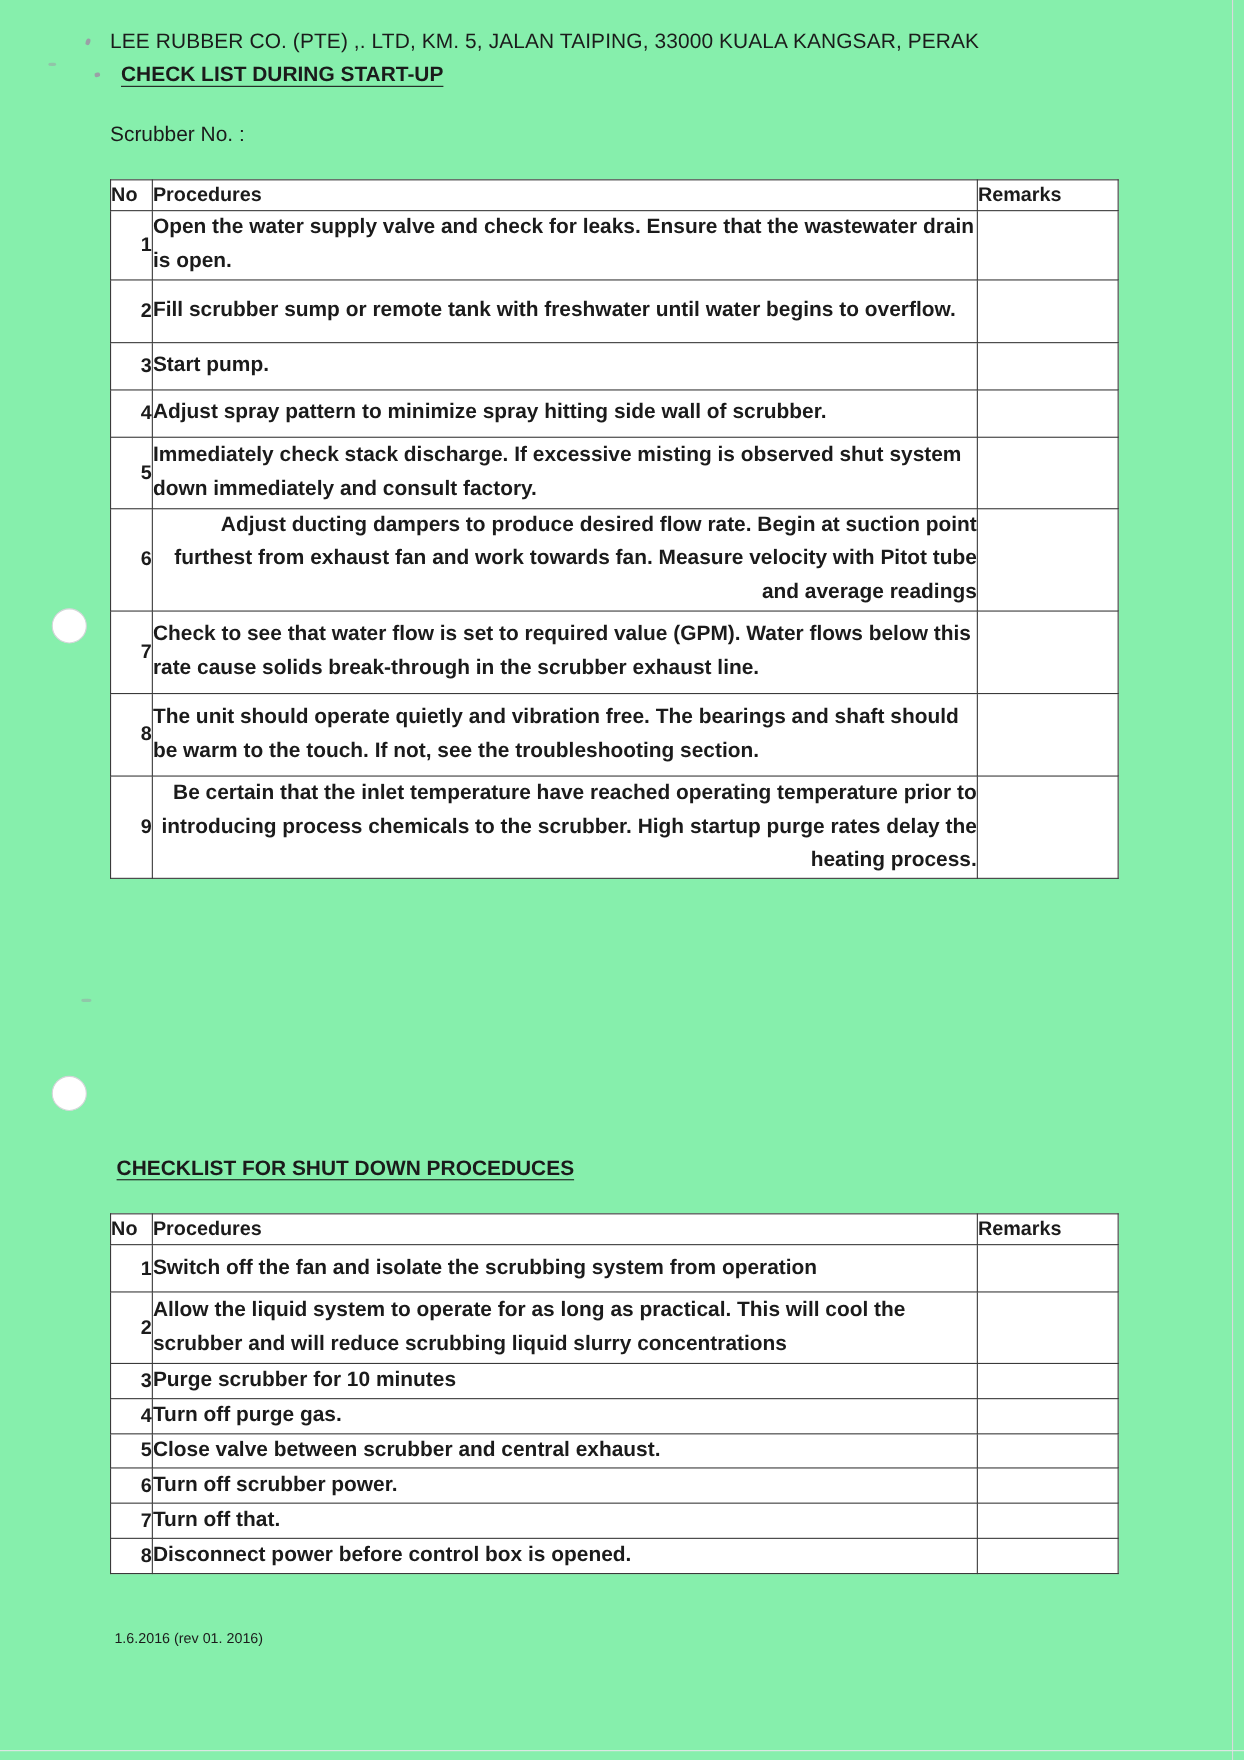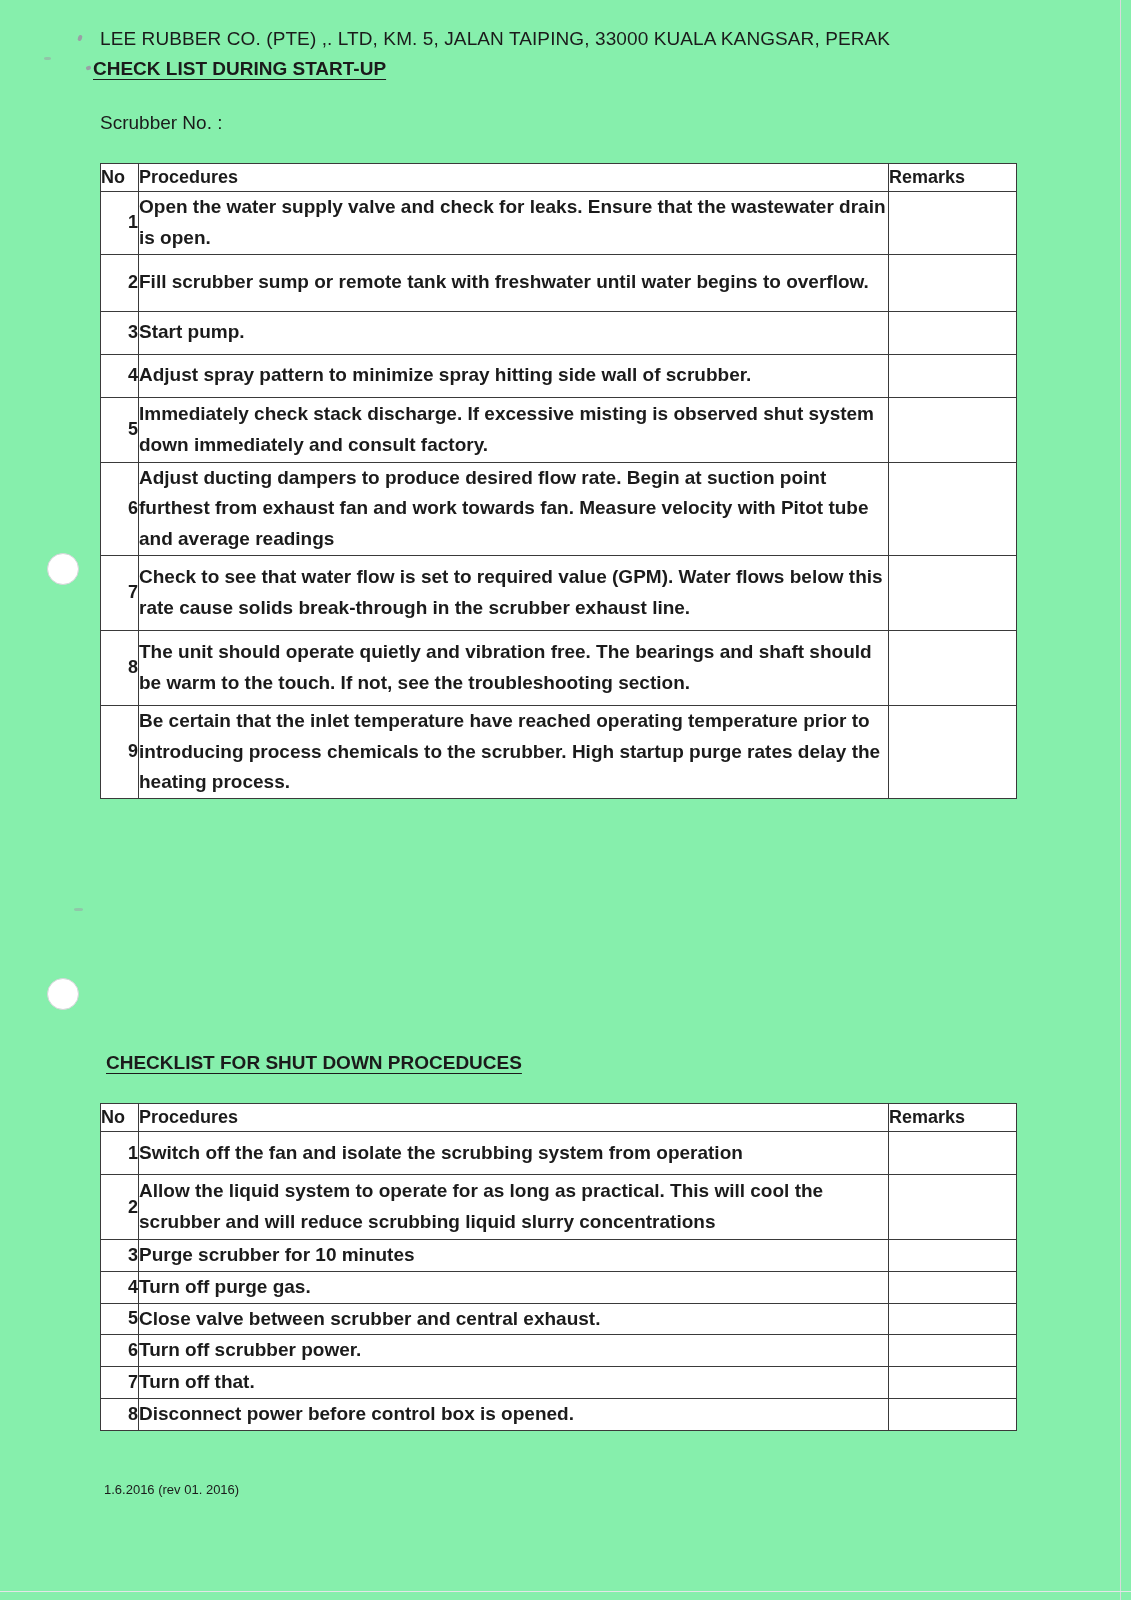--- a/index.html
+++ b/index.html
@@ -71,21 +71,21 @@
     position: absolute;
     left: 100px;
     top: 28px;
     font-size: 19px;
     letter-spacing: .1px;
     white-space: nowrap;
   }
 
   .doc-title {
     position: absolute;
-    left: 93px;
+    left: 110px;
     top: 58px;
     font-size: 19px;
     font-weight: bold;
     text-decoration: underline;
     text-underline-offset: 4px;
     white-space: nowrap;
   }
 
   .scrubber-line {
     position: absolute;
@@ -151,21 +151,21 @@
     text-align: left;
     padding: 0 6px 0 7px;
     line-height: 1.62;
   }
 
   td.cell-remarks { }
 
   .row-h1 td { height: 56px; }
   .row-h2 td { height: 64px; }
   .row-h4 td { height: 42px; }
-  .row-h5 td { height: 88px; }
+  .row-h5 td { height: 88px; text-align: right; }
   .row-h6 td { height: 74px; }
   .row-h7 td { height: 30px; }
 
   .footer-note {
     position: absolute;
     left: 104px;
     top: 1438px;
     font-size: 13px;
     white-space: nowrap;
     margin-top: 44px;

